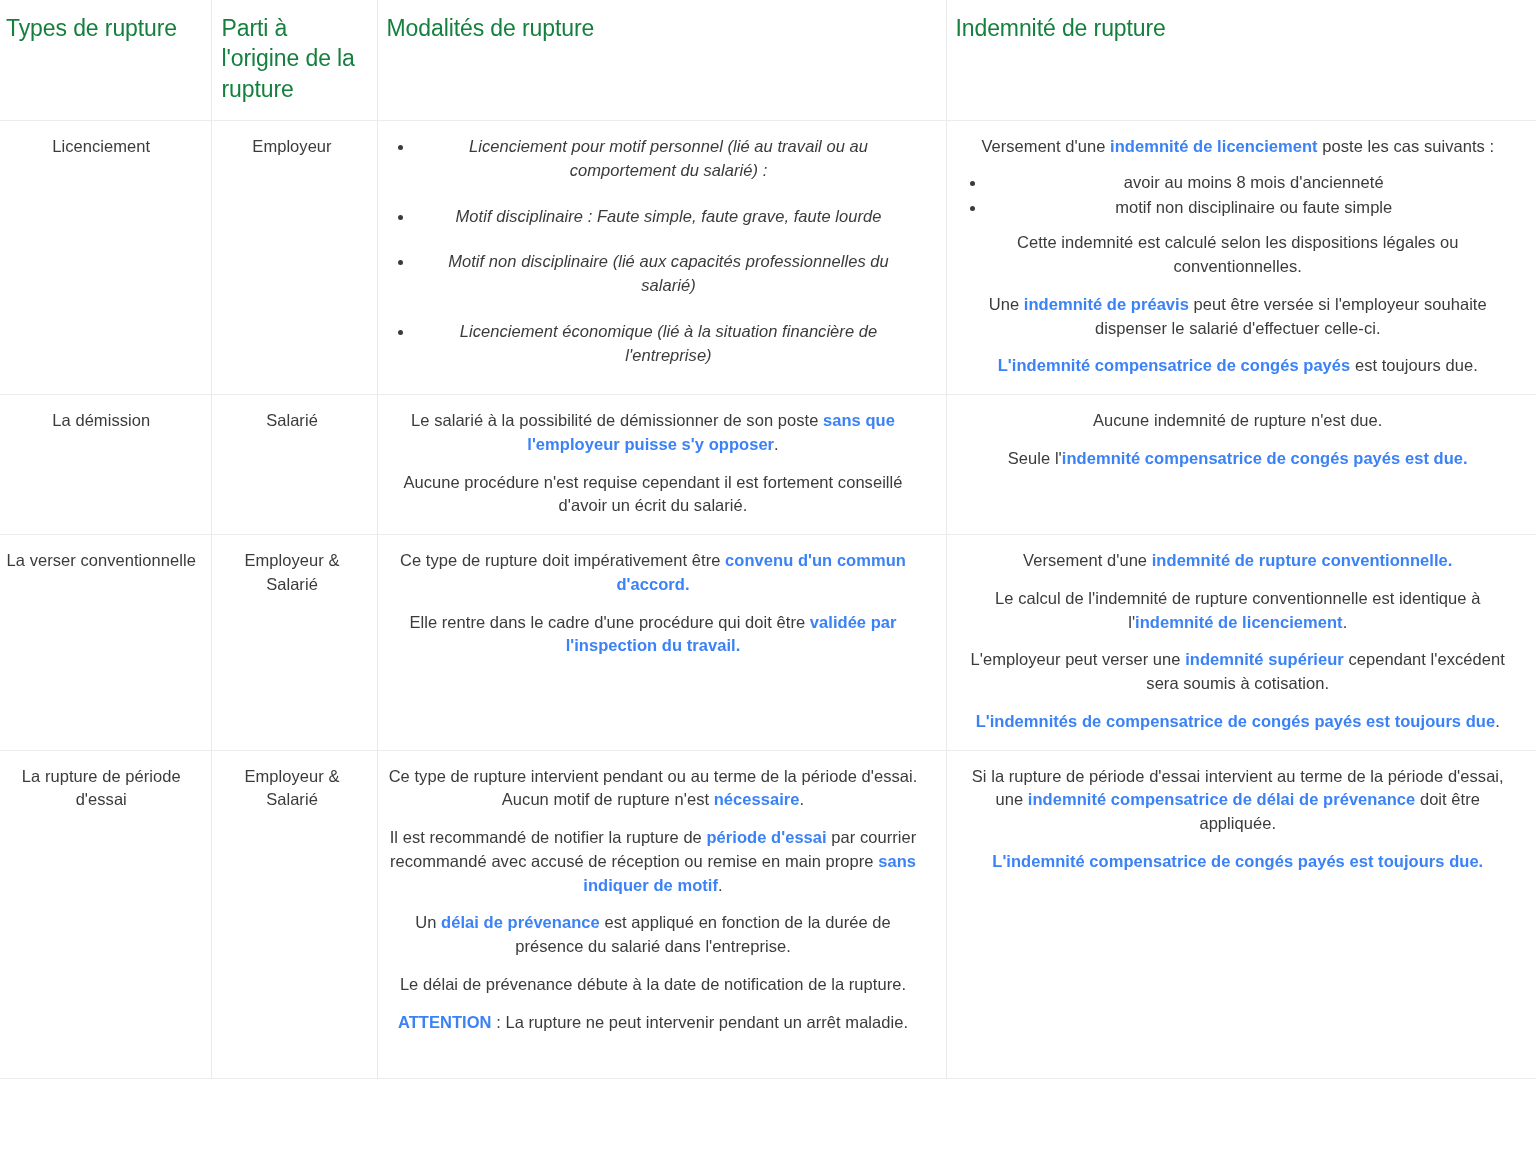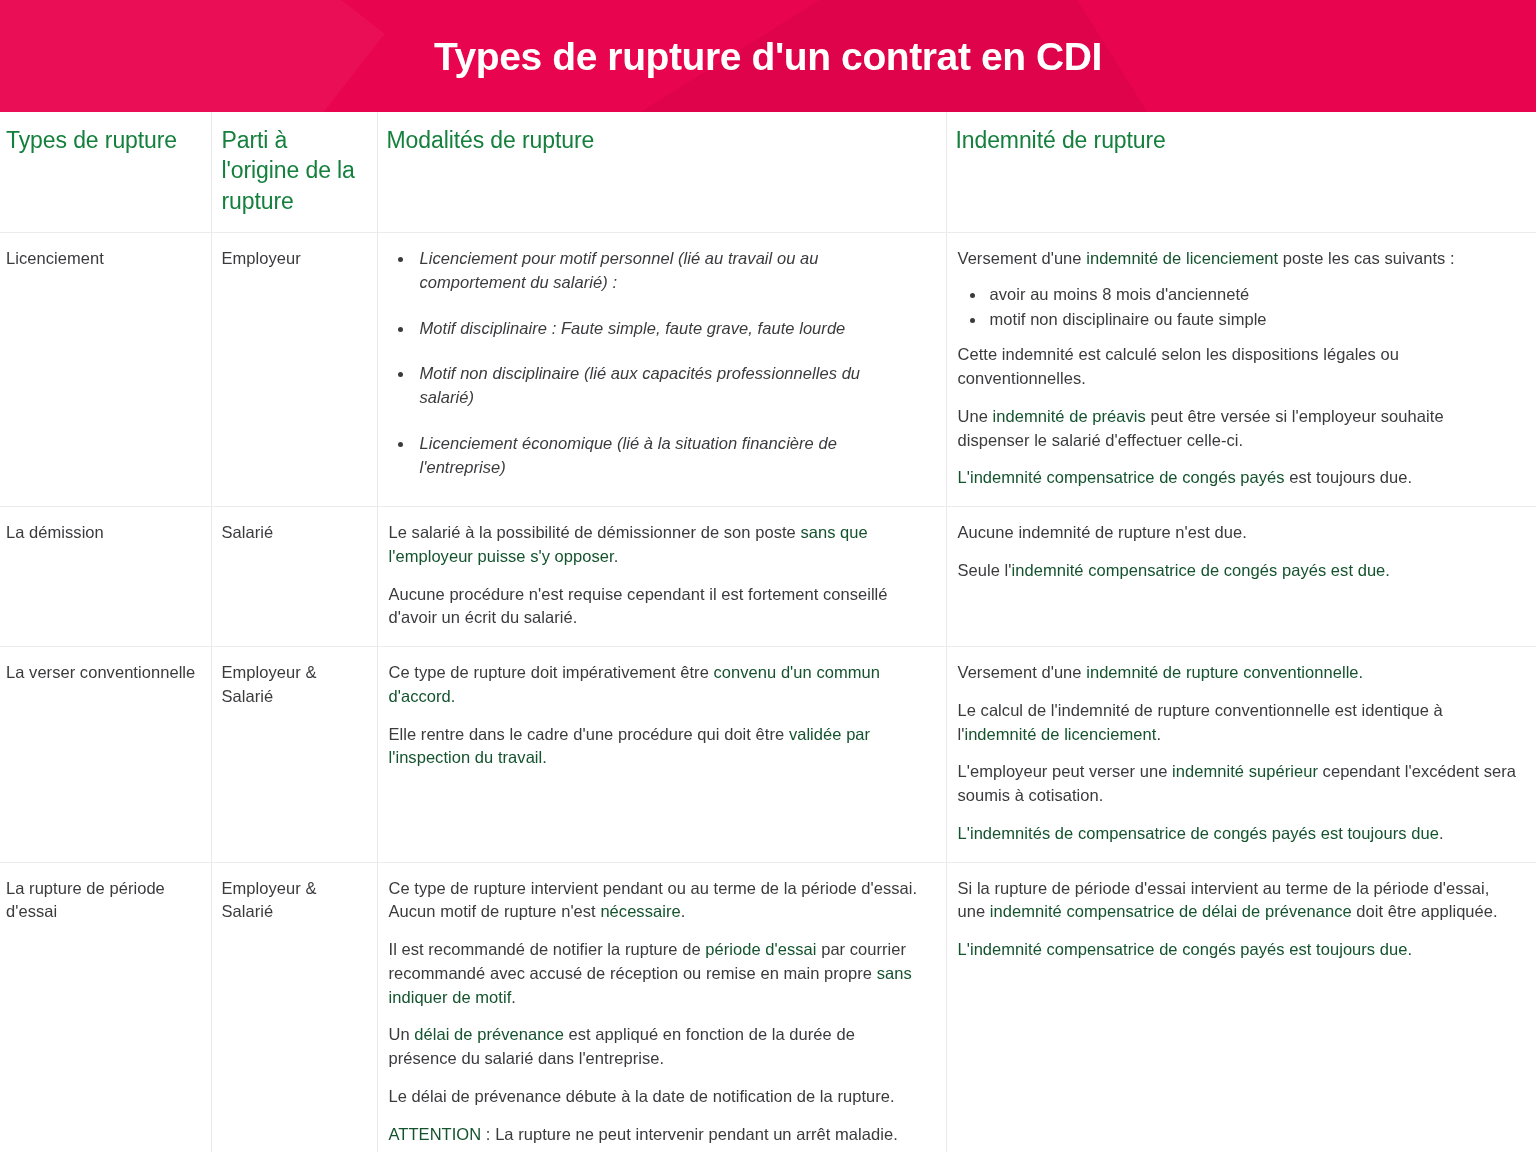--- a/index.html
+++ b/index.html
@@ -94,37 +94,38 @@
   }
   .tbl thead th.h3,
   .tbl thead th.h4 { }
   .tbl thead th.h2 { padding-left: 10px; }
 
   .tbl tbody td {
     color: #3b3b3e;
     font-size: 16.5px;
     line-height: 1.44;
     letter-spacing: 0.05px;
+    text-align: center;
   }
   .tbl tbody td.col-type { padding-left: 6px; padding-right: 14px; }
   .tbl tbody td.col-party { padding-left: 10px; padding-right: 14px; }
   .tbl tbody td.col-mod { padding-left: 11px; padding-right: 28px; }
   .tbl tbody td.col-ind { padding-left: 11px; padding-right: 18px; }
 
   .tbl tbody tr.r1 td { height: 262px; }
   .tbl tbody tr.r2 td { height: 123px; }
   .tbl tbody tr.r3 td { height: 203px; }
   .tbl tbody tr.r4 td { height: 328px; }
 
   
   .p { margin: 0 0 14px 0; }
   .p:last-child { margin-bottom: 0; }
   .p.tight { margin-bottom: 12px; }
 
-  b, strong { font-weight: normal; color: #14532d; }
+  b, strong { font-weight: bold; color: #3b82f6; }
 
   
   ul.spaced {
     list-style: none;
     margin: 0 0 0 0;
     padding: 0;
   }
   ul.spaced > li {
     position: relative;
     padding-left: 31px;
@@ -160,23 +161,20 @@
     width: 5px; height: 5px;
     border-radius: 50%;
     background: #3b3b3e;
   }
 </style>
 </head>
 <body>
 
 <div class="page">
 
-  <div class="banner">
-    <h1 class="banner-title">Types de rupture d'un contrat en CDI</h1>
-  </div>
 
   <table class="tbl">
     <colgroup>
       <col class="c1">
         <col class="c2">
         <col class="c3">
         <col class="c4">
     </colgroup>
     <thead>
       <tr>

